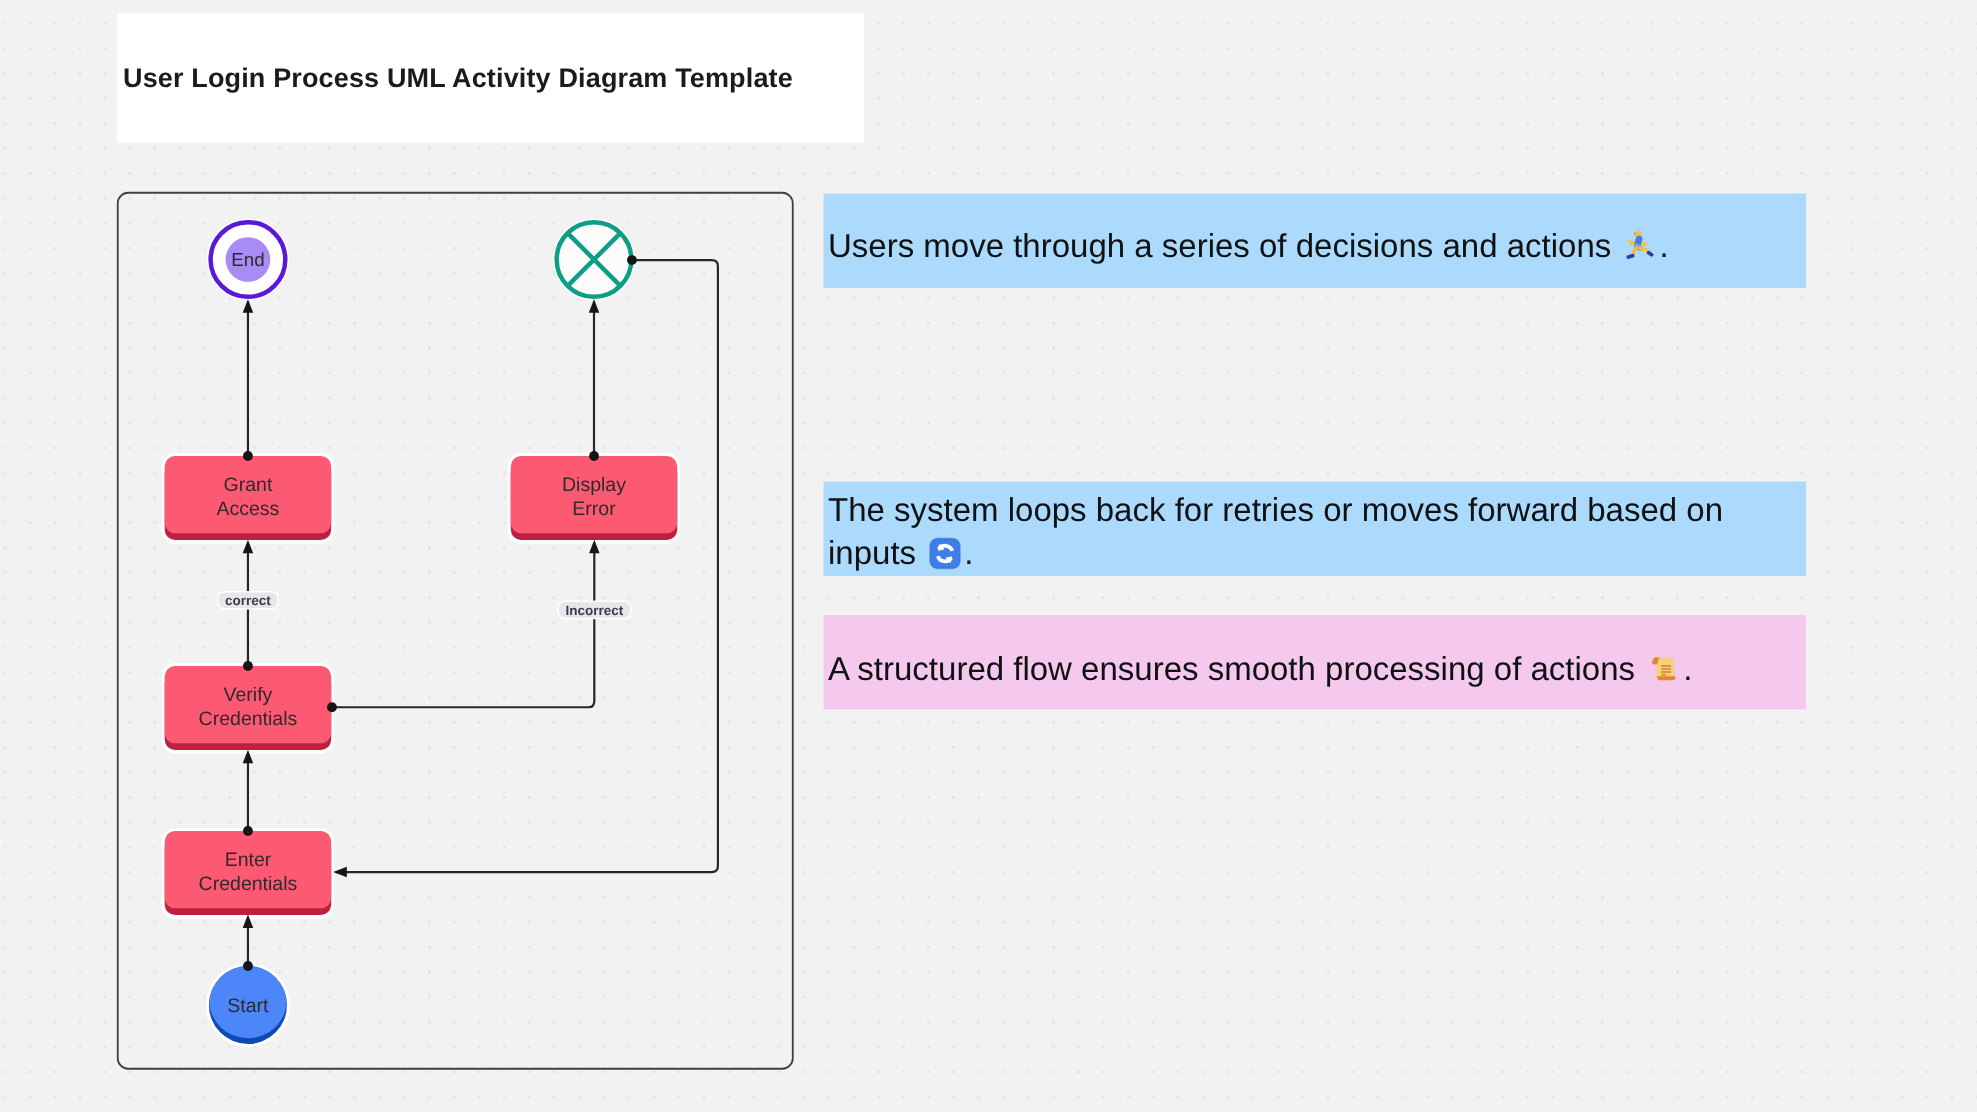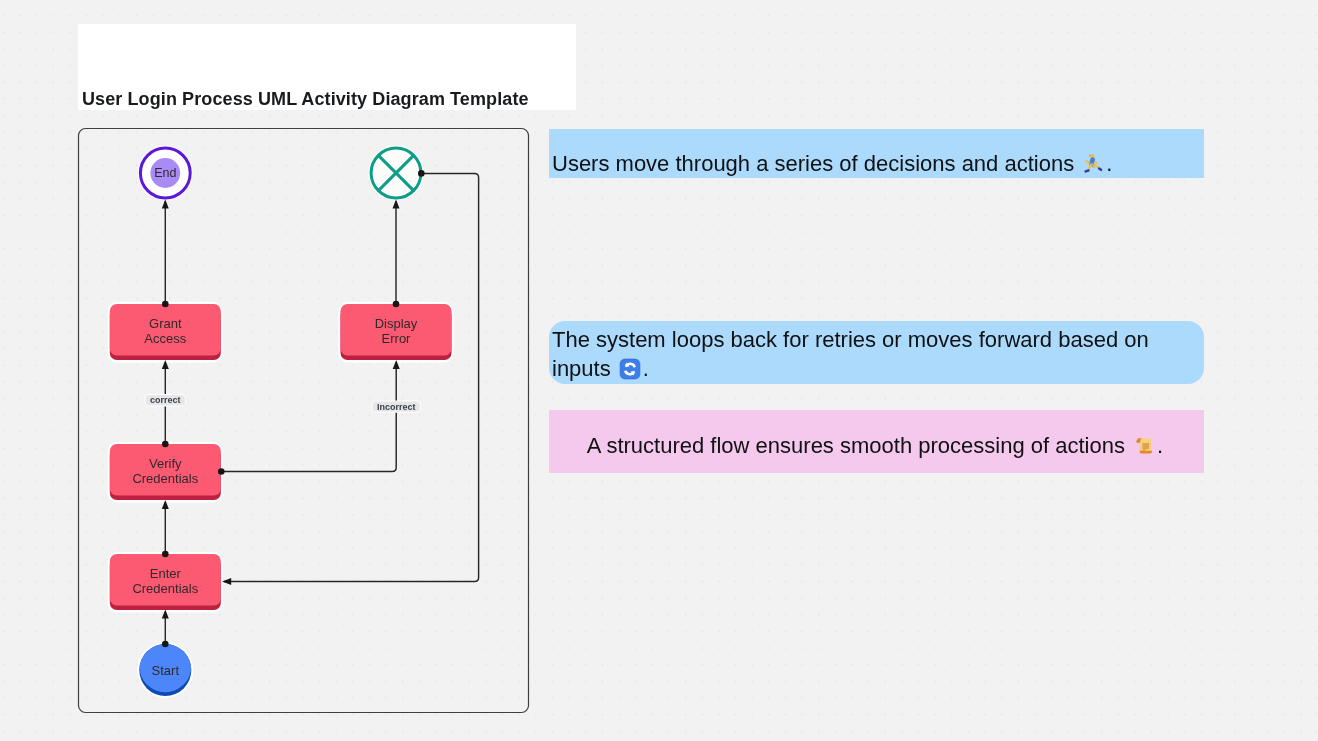--- a/index.html
+++ b/index.html
@@ -7,39 +7,39 @@
     position:relative;
     width:1318px;height:741px;
     background-color:#F2F2F3;
     background-image:radial-gradient(circle, #E4E4E6 0.85px, rgba(228,228,230,0) 1.05px);
     background-size:16.65px 16.65px;
     background-position:11.66px 7.38px;
     overflow:hidden;
     font-family:"Liberation Sans",sans-serif;
   }
   .title-card{
-    position:absolute;left:78px;top:24px;width:498px;height:86px;
+    position:absolute;left:78px;top:9px;width:498px;height:86px;
     background:#FFFFFF;
-    display:flex;align-items:flex-end;
+    display:flex;align-items:center;
   }
   .title-card h1{
     margin:0;padding:0 0 0 4px;
     font-size:18px;font-weight:700;color:#191B1E;
     letter-spacing:0.1px;
   }
   svg.diagram{position:absolute;left:0;top:0;}
   .note{
     position:absolute;left:549px;width:655px;height:63px;
     box-sizing:border-box;
     padding:0 6px 0 3px;
     font-size:22px;line-height:29px;letter-spacing:0;
     color:#0F1112;
   }
   .note-text{display:block;}
-  .n1{top:129px;padding-top:20px;height:49px;}
+  .n1{top:129px;padding-top:20px;height:63px;}
   .n2{top:227px;padding-top:5px;}
   .n3{top:321px;padding-top:4px;}
   .n4{top:410px;padding-top:21px;}
   .emj{width:22px;height:22px;vertical-align:-4px;margin:0 2px;}
   .defs{position:absolute;width:0;height:0;overflow:hidden;}
   text{font-family:"Liberation Sans",sans-serif;}
   .node-label{font-size:13px;fill:#30292B;}
   .pill-label{font-size:9px;font-weight:700;fill:#39404C;}
 </style>
 </head>
@@ -187,24 +187,24 @@
       <rect x="372.6" y="401.4" width="47.4" height="10.4" rx="4" fill="#E7E7E7"></rect>
       <text class="pill-label" x="396.3" y="409.7" text-anchor="middle">Incorrect</text>
     </g>
   </svg>
 
   <div class="note n1" style="background: rgb(172, 218, 252);">
       <span class="note-text">Users move through a series of decisions and actions <svg class="emj">
           <use href="#icon-runner"></use>
         </svg>.</span>
     </div>
-  <div class="note n3" style="background: rgb(172, 218, 252); border-radius: 16px;">
+  <div class="note n3" style="background: rgb(172, 218, 252);">
       <span class="note-text">The system loops back for retries or moves forward based on inputs <svg class="emj">
           <use href="#icon-cycle"></use>
         </svg>.</span>
     </div>
-  <div class="note n4" style="background: rgb(245, 201, 237); text-align: center;">
+  <div class="note n4" style="background: rgb(245, 201, 237);">
       <span class="note-text">A structured flow ensures smooth processing of actions <svg class="emj">
           <use href="#icon-scroll"></use>
         </svg>.</span>
     </div>
 
 </div>
 
 </body></html>

